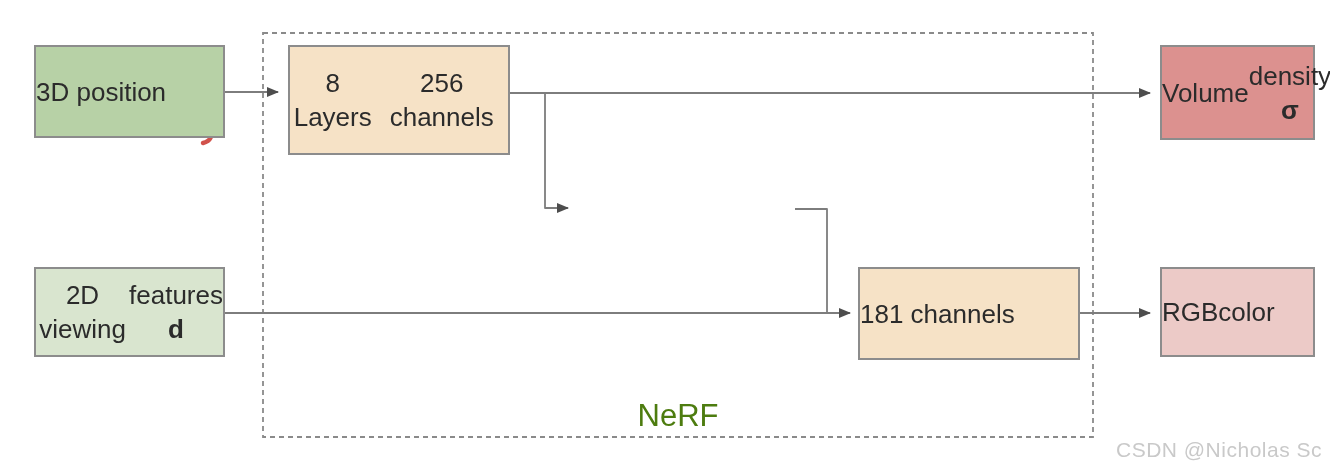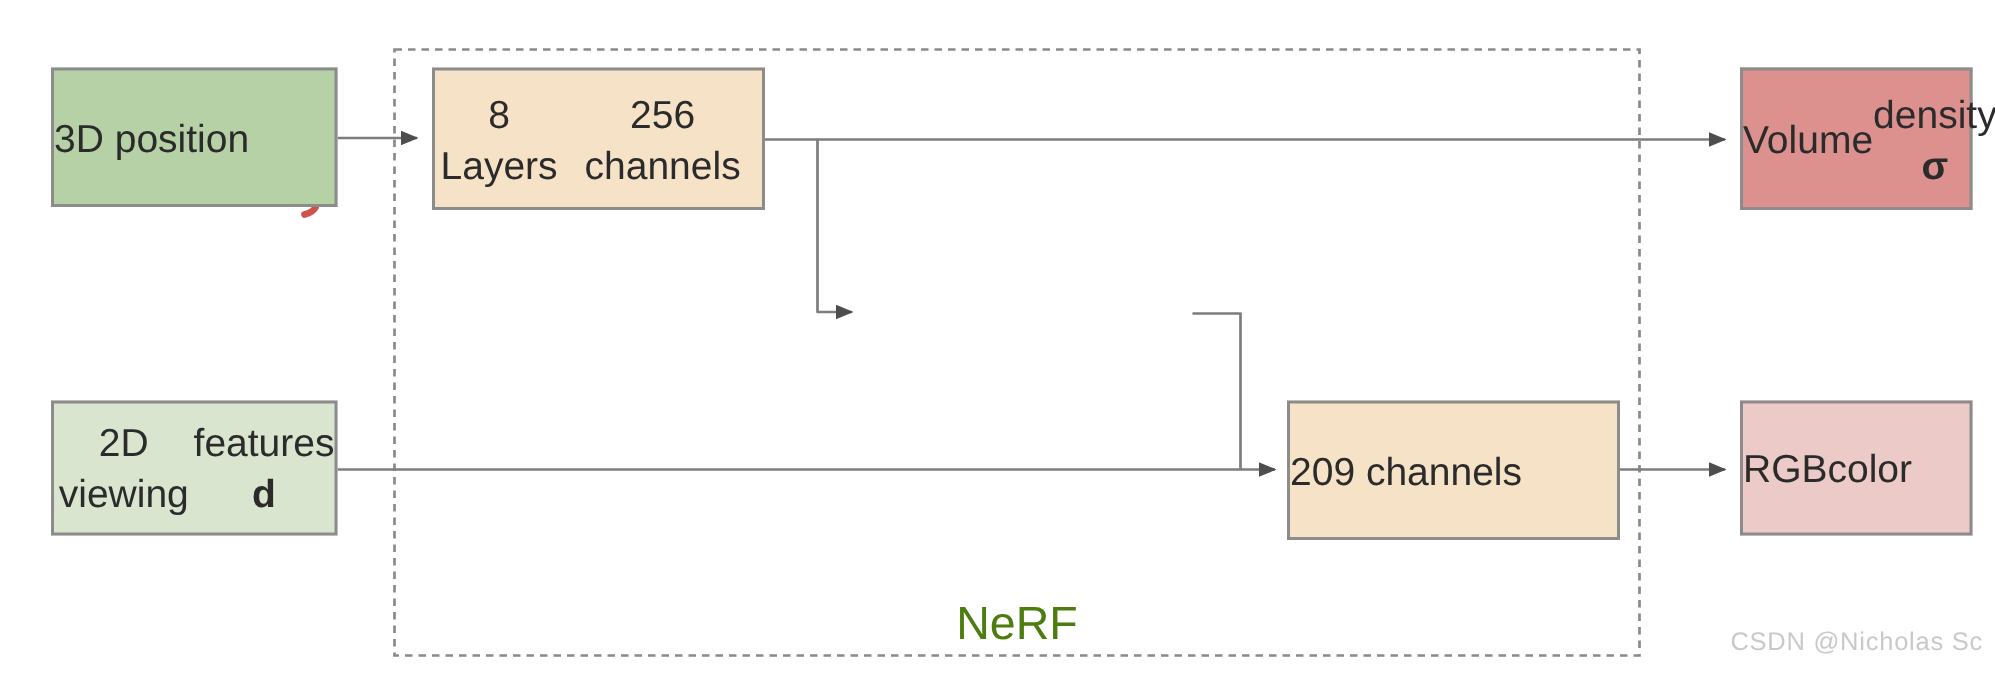--- a/index.html
+++ b/index.html
@@ -38,22 +38,22 @@
     top: 398px;
     width: 830px;
     text-align: center;
     font-size: 31px;
     color: #4d7c0f;
   }
   .watermark {
     position: absolute;
     z-index: 3;
     right: 8px;
-    top: 418px;
-    font-size: 17px;
+    top: 438px;
+    font-size: 21px;
     color: #c9c9c9;
     letter-spacing: 0.5px;
   }
 </style>
 </head>
 <body>
 
 <div class="canvas">
 
   <svg class="connections" viewBox="0 0 1330 463" xmlns="http://www.w3.org/2000/svg">
@@ -82,28 +82,28 @@
 
   <div class="node" style="left: 34px; top: 45px; width: 191px; height: 93px; background-color: rgb(183, 209, 166);">
     <div class="l1">3D position</div>
   </div>
 
   <div class="node" style="left: 34px; top: 267px; width: 191px; height: 90px; background-color: rgb(217, 229, 207);">
     <div class="l1">2D viewing</div>
     <div class="l2"><span>features </span><b>d</b></div>
   </div>
 
-  <div class="node" style="left: 288px; top: 45px; width: 222px; height: 95px; background-color: rgb(246, 226, 198);">
+  <div class="node" style="left: 288px; top: 45px; width: 222px; height: 110px; background-color: rgb(246, 226, 198);">
     <div class="l1">8 Layers</div>
     <div class="l2"><span>256 channels</span></div>
   </div>
 
 
   <div class="node" style="left: 858px; top: 267px; width: 222px; height: 93px; background-color: rgb(246, 226, 198);">
-    <div class="l2"><span>209 channels</span></div>
+    <div class="l2"><span>181 channels</span></div>
   </div>
 
   <div class="node" style="left: 1160px; top: 267px; width: 155px; height: 90px; background-color: rgb(236, 202, 199);">
     <div class="l1">RGB</div>
     <div class="l2"><span>color</span></div>
   </div>
 
   <div class="node" style="left: 1160px; top: 45px; width: 155px; height: 95px; background-color: rgb(220, 145, 143);">
     <div class="l1">Volume</div>
     <div class="l2"><span>density </span><b>σ</b></div>

